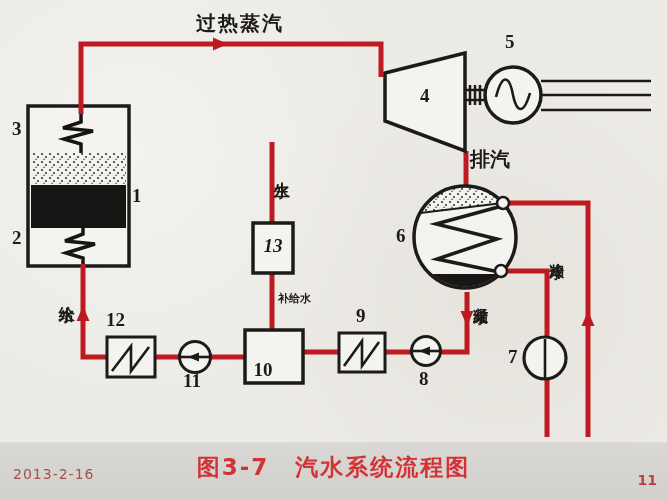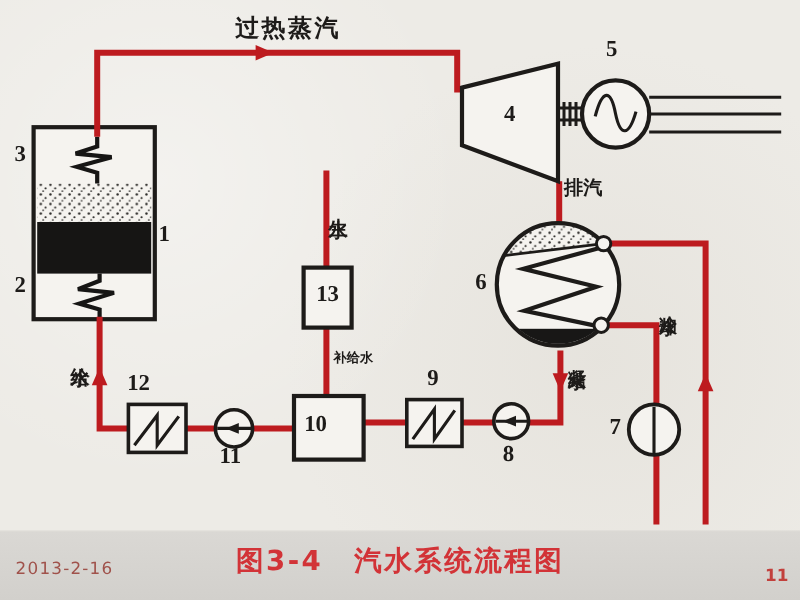--- a/index.html
+++ b/index.html
@@ -120,41 +120,41 @@
       <polygon points="430,346.5 430,355.5 419,351" fill="#1d1b19"></polygon>
     </g>
 
     <g>
       <circle cx="545" cy="358" r="21" fill="#f5f3ef" stroke="#1d1b19" stroke-width="3.2"></circle>
       <path d="M545,339 V378" stroke="#1d1b19" stroke-width="2.6"></path>
     </g>
   </svg>
 
   <div class="lbl cn" style="left:196px;top:13px;font-size:20px;letter-spacing:2px;">过热蒸汽</div>
-  <div class="lbl cn" style="left:470px;top:149px;font-size:16px;">排汽</div>
+  <div class="lbl cn" style="left:470px;top:149px;font-size:20px;">排汽</div>
   <div class="lbl cn vert" style="left:273px;top:169px;font-size:16px;">生水</div>
   <div class="lbl cn vert" style="left:58px;top:293px;font-size:16px;">给水</div>
   <div class="lbl cn" style="left:278px;top:293px;font-size:11px;">补给水</div>
   <div class="lbl cn vert" style="left:472px;top:296px;font-size:15px;">凝结水</div>
   <div class="lbl cn vert" style="left:548px;top:251px;font-size:15px;">冷却水</div>
 
   <div class="lbl num" style="left:132px;top:186px;">1</div>
   <div class="lbl num" style="left:12px;top:228px;">2</div>
   <div class="lbl num" style="left:12px;top:119px;">3</div>
   <div class="lbl num" style="left:420px;top:86px;">4</div>
   <div class="lbl num" style="left:505px;top:32px;">5</div>
   <div class="lbl num" style="left:396px;top:226px;">6</div>
   <div class="lbl num" style="left:508px;top:347px;">7</div>
   <div class="lbl num" style="left:419px;top:369px;">8</div>
   <div class="lbl num" style="left:356px;top:306px;">9</div>
-  <div class="lbl num center" style="left:245px;top:344px;width:36px;">10</div>
+  <div class="lbl num center" style="left:245px;top:360px;width:36px;">10</div>
   <div class="lbl num" style="left:183px;top:371px;">11</div>
   <div class="lbl num" style="left:106px;top:310px;">12</div>
-  <div class="lbl num center" style="left:253px;top:236px;width:40px;">13</div>
+  <div class="lbl num center" style="left:253px;top:236px;width:40px;font-style:italic;">13</div>
 
   <div class="footer"></div>
   <div class="caption">
-    <span>图3-4</span><span class="gap"></span><span>汽水系统流程图</span>
+    <span>图3-7</span><span class="gap"></span><span>汽水系统流程图</span>
   </div>
   <div class="date">2013-2-16</div>
   <div class="page">11</div>
 
 </div>
 
 </body></html>

